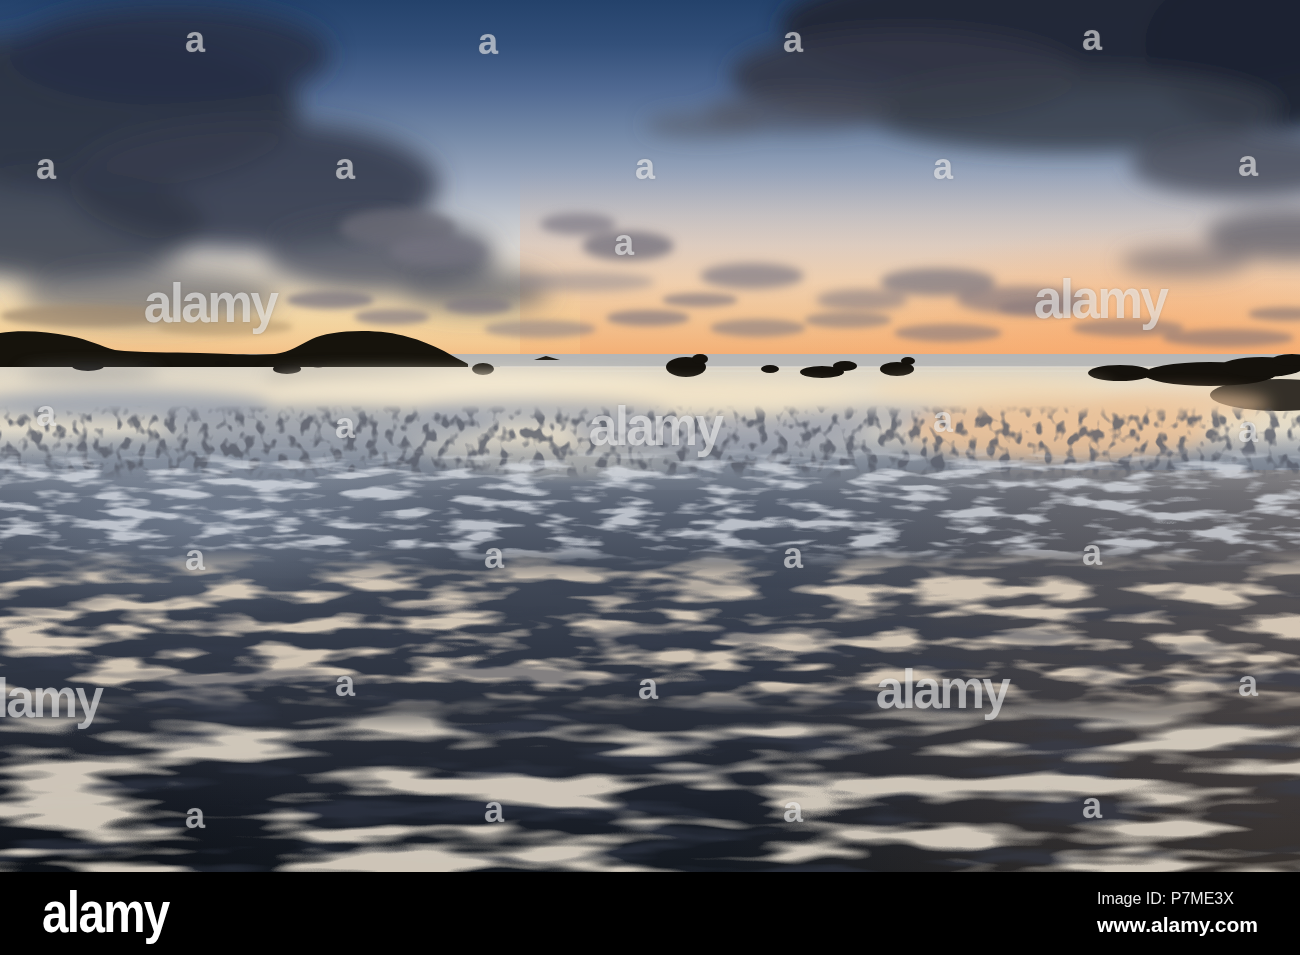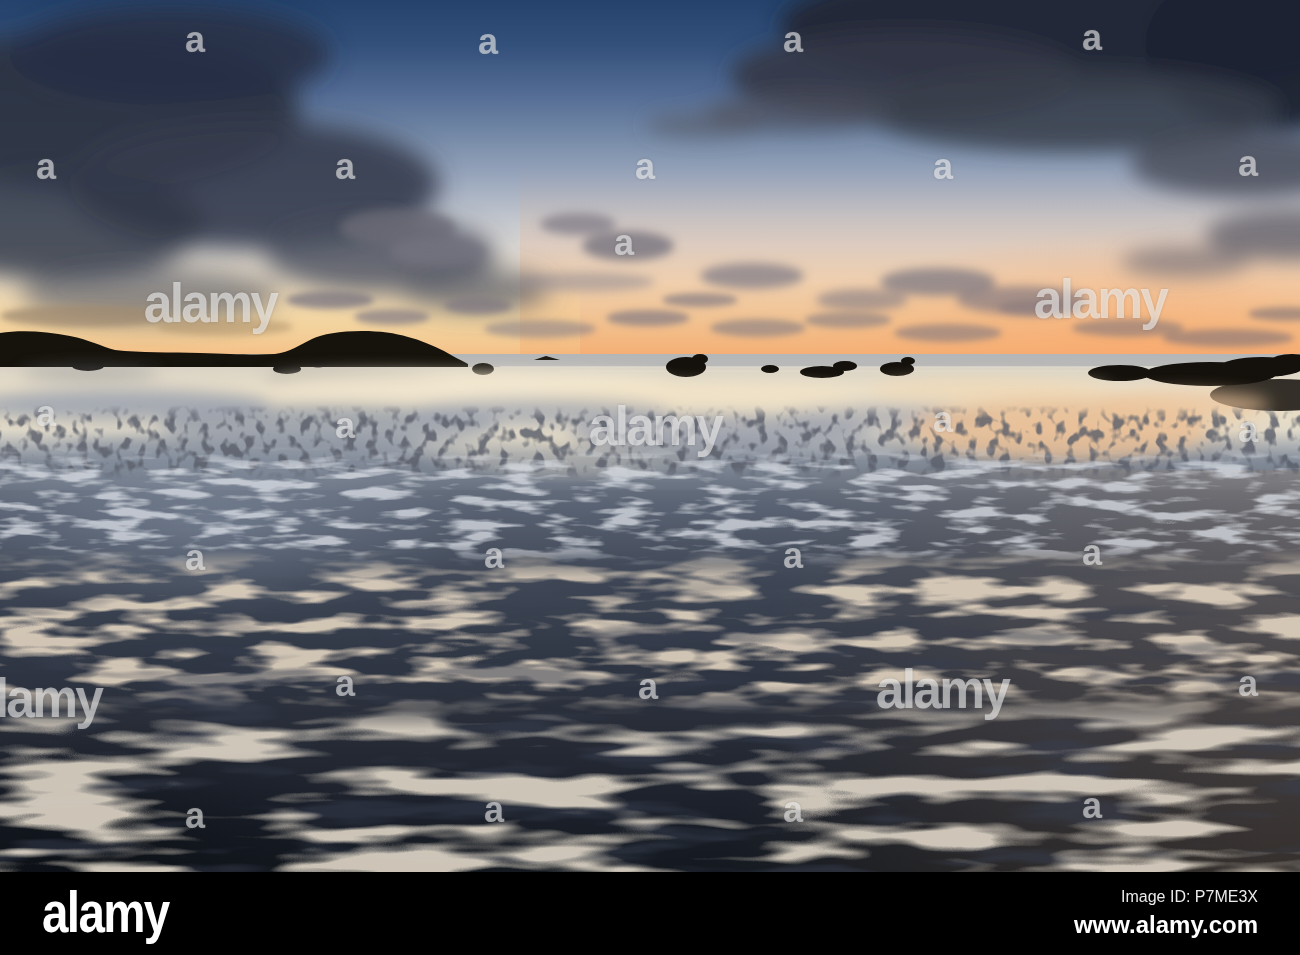--- a/index.html
+++ b/index.html
@@ -42,23 +42,23 @@
   .wm-a,.wm-logo{position:absolute;transform:translate(-50%,-50%);color:rgba(255,255,255,.55);
     font-weight:bold;text-shadow:0 0 3px rgba(90,90,90,.28);white-space:nowrap;}
   .wm-a{font-size:36px;}
   .wm-logo{font-size:56px;letter-spacing:-3px;transform:translate(-50%,-50%) scaleX(.92);}
 
   
   .footer-bar{position:absolute;left:0;top:872px;width:1300px;height:83px;background:var(--bar-color);
     display:flex;align-items:center;justify-content:space-between;padding:0 42px;box-sizing:border-box;}
   .footer-logo{color:var(--white);font-size:58px;font-weight:bold;letter-spacing:-2px;
     transform:scaleX(.82);transform-origin:left center;line-height:1;margin-top:-4px;}
-  .footer-meta{text-align:right;color:var(--white);line-height:1.45;}
+  .footer-meta{color:var(--white);line-height:1.45;}
   .image-id{font-size:16px;opacity:.92;}
-  .website{font-size:24px;font-weight:bold;}
+  .website{font-size:21px;font-weight:bold;}
 </style>
 </head>
 <body>
 
 <div class="stage">
   <div class="photo">
     <div class="sky"></div>
     <div class="glow-right"></div>
     <div class="glow-left"></div>
     <div class="water"></div>

